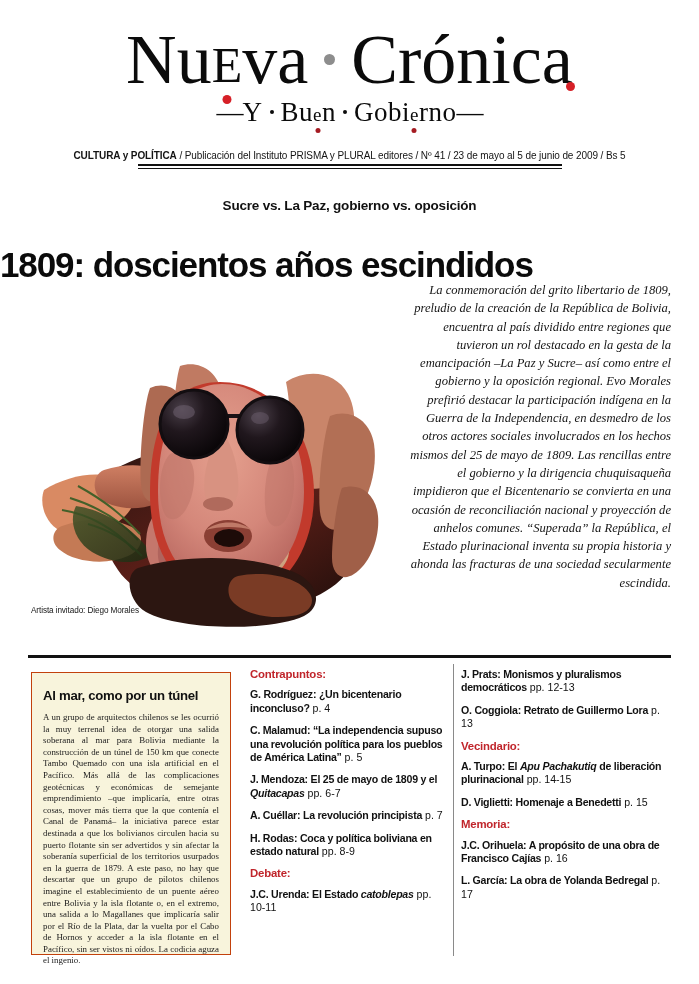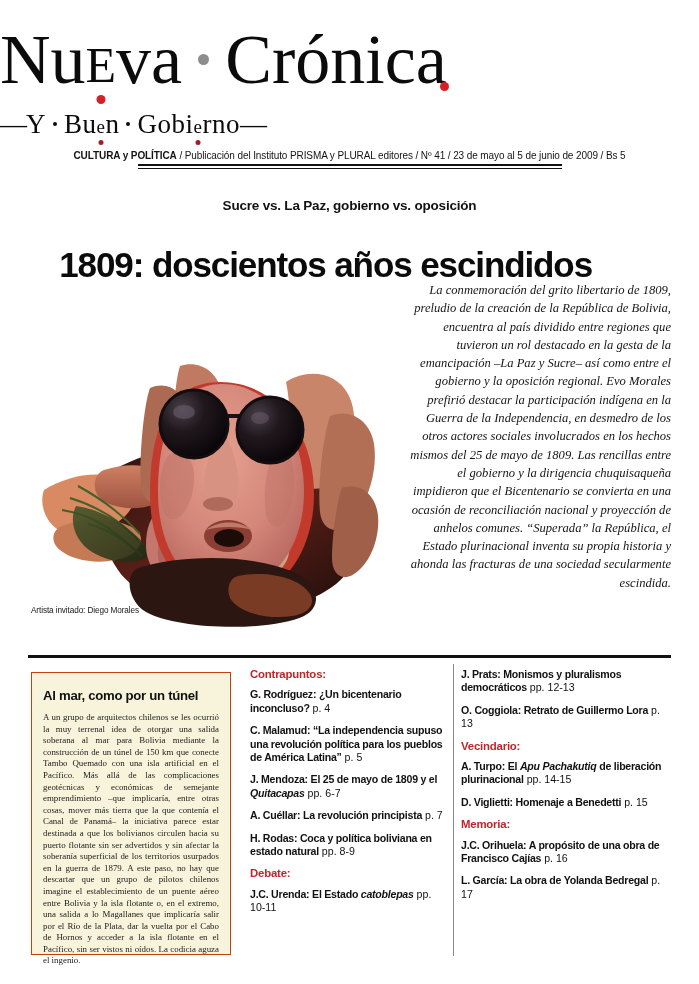--- a/index.html
+++ b/index.html
@@ -23,21 +23,21 @@
     background: #ffffff;
     box-sizing: border-box;
   }
 
   
   .masthead {
     position: absolute;
     top: 26px;
     left: 0;
     width: 699px;
-    text-align: left;
+    text-align: center;
   }
   .mast-title {
     font-family: "Liberation Serif", serif;
     font-size: 70px;
     line-height: 0.96;
     letter-spacing: 0px;
     color: #0b0b0b;
     white-space: nowrap;
     display: block;
   }
@@ -67,21 +67,21 @@
     display: inline-block;
     width: 11px;
     height: 11px;
     border-radius: 50%;
     background: #8d8d8d;
     vertical-align: middle;
     margin: 0 16px 14px 16px;
   }
 
   .mast-sub {
-    margin-top: 16px;
+    margin-top: 4px;
     font-family: "Liberation Serif", serif;
     font-size: 27px;
     color: #0b0b0b;
     letter-spacing: 0.5px;
     white-space: nowrap;
   }
   .mast-sub .sc2 {
     font-size: 19px;
   }
   .mast-sub .reddot {
@@ -143,21 +143,21 @@
     font-size: 13.5px;
     font-weight: bold;
     color: #111111;
     letter-spacing: -0.2px;
   }
   .headline {
     position: absolute;
     top: 222px;
     left: 0;
     width: 592px;
-    text-align: right;
+    text-align: left;
     font-size: 35px;
     font-weight: bold;
     letter-spacing: -1.1px;
     color: #0b0b0b;
   }
 
   
   .lead {
     position: absolute;
     top: 281px;

